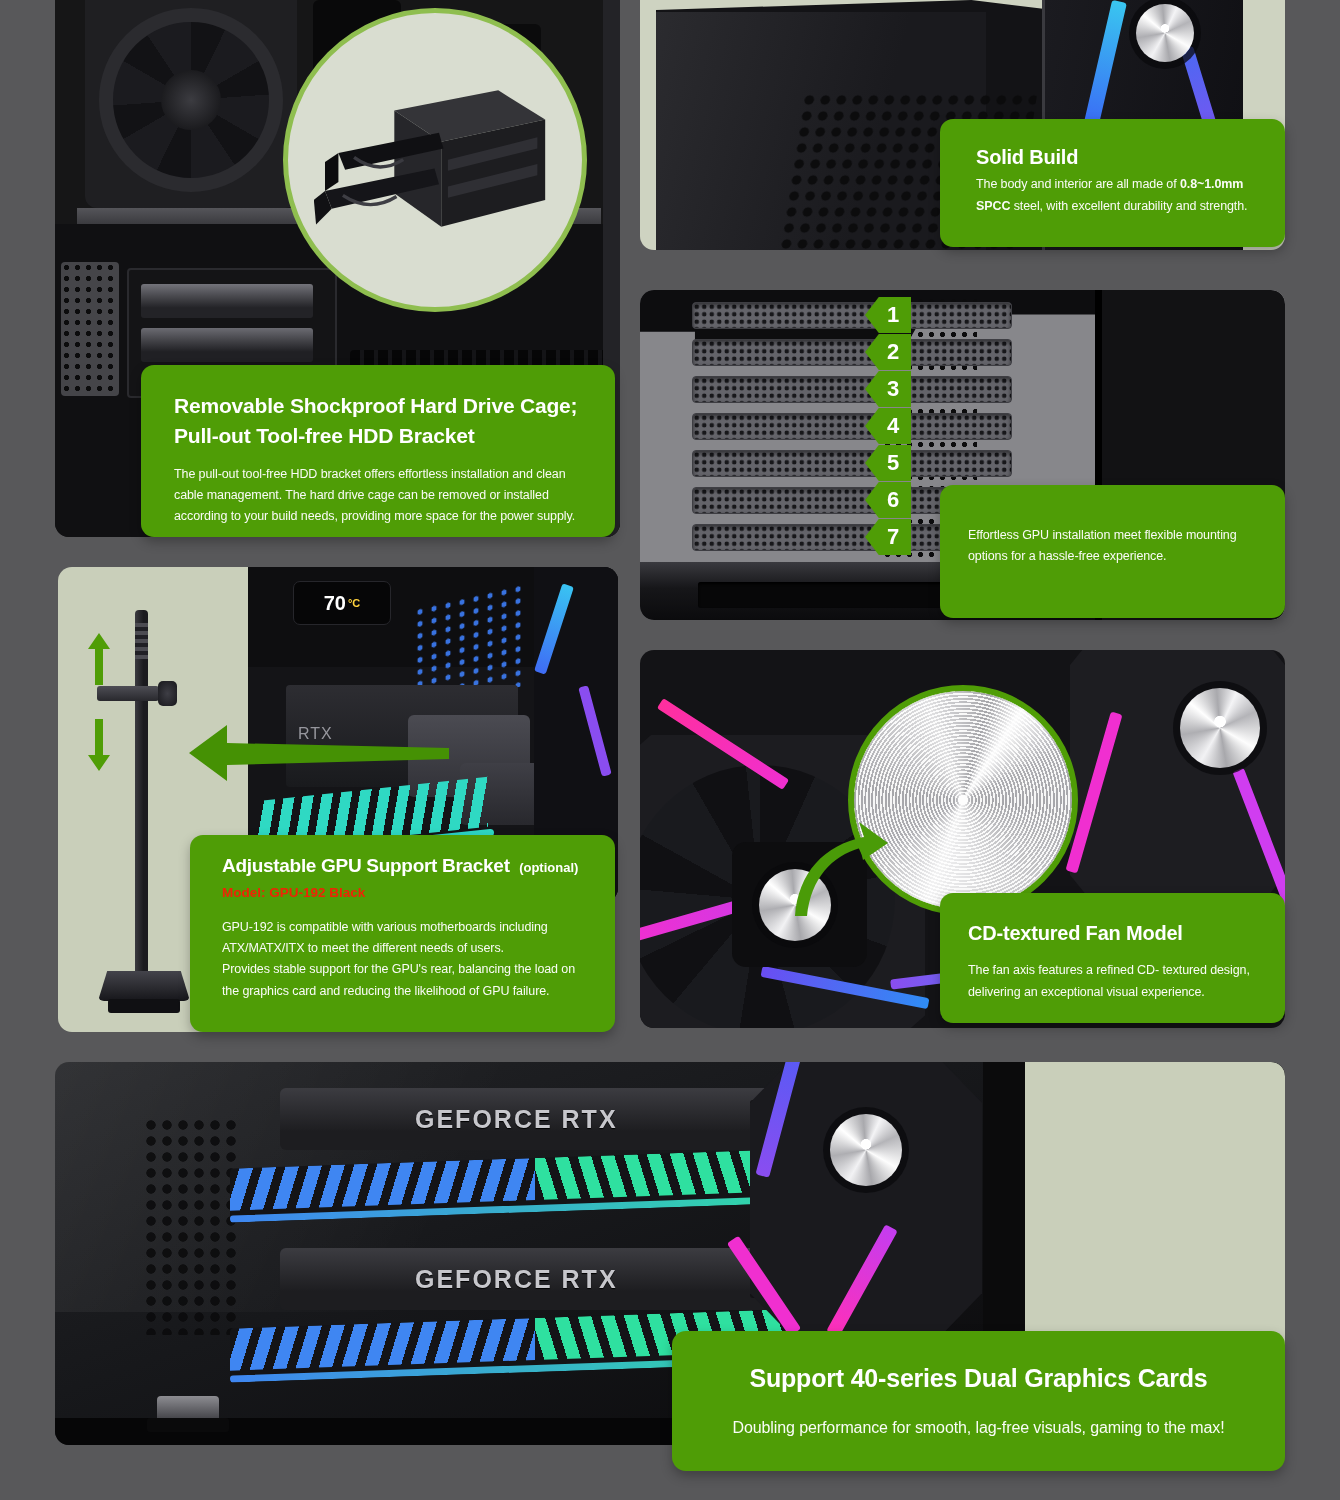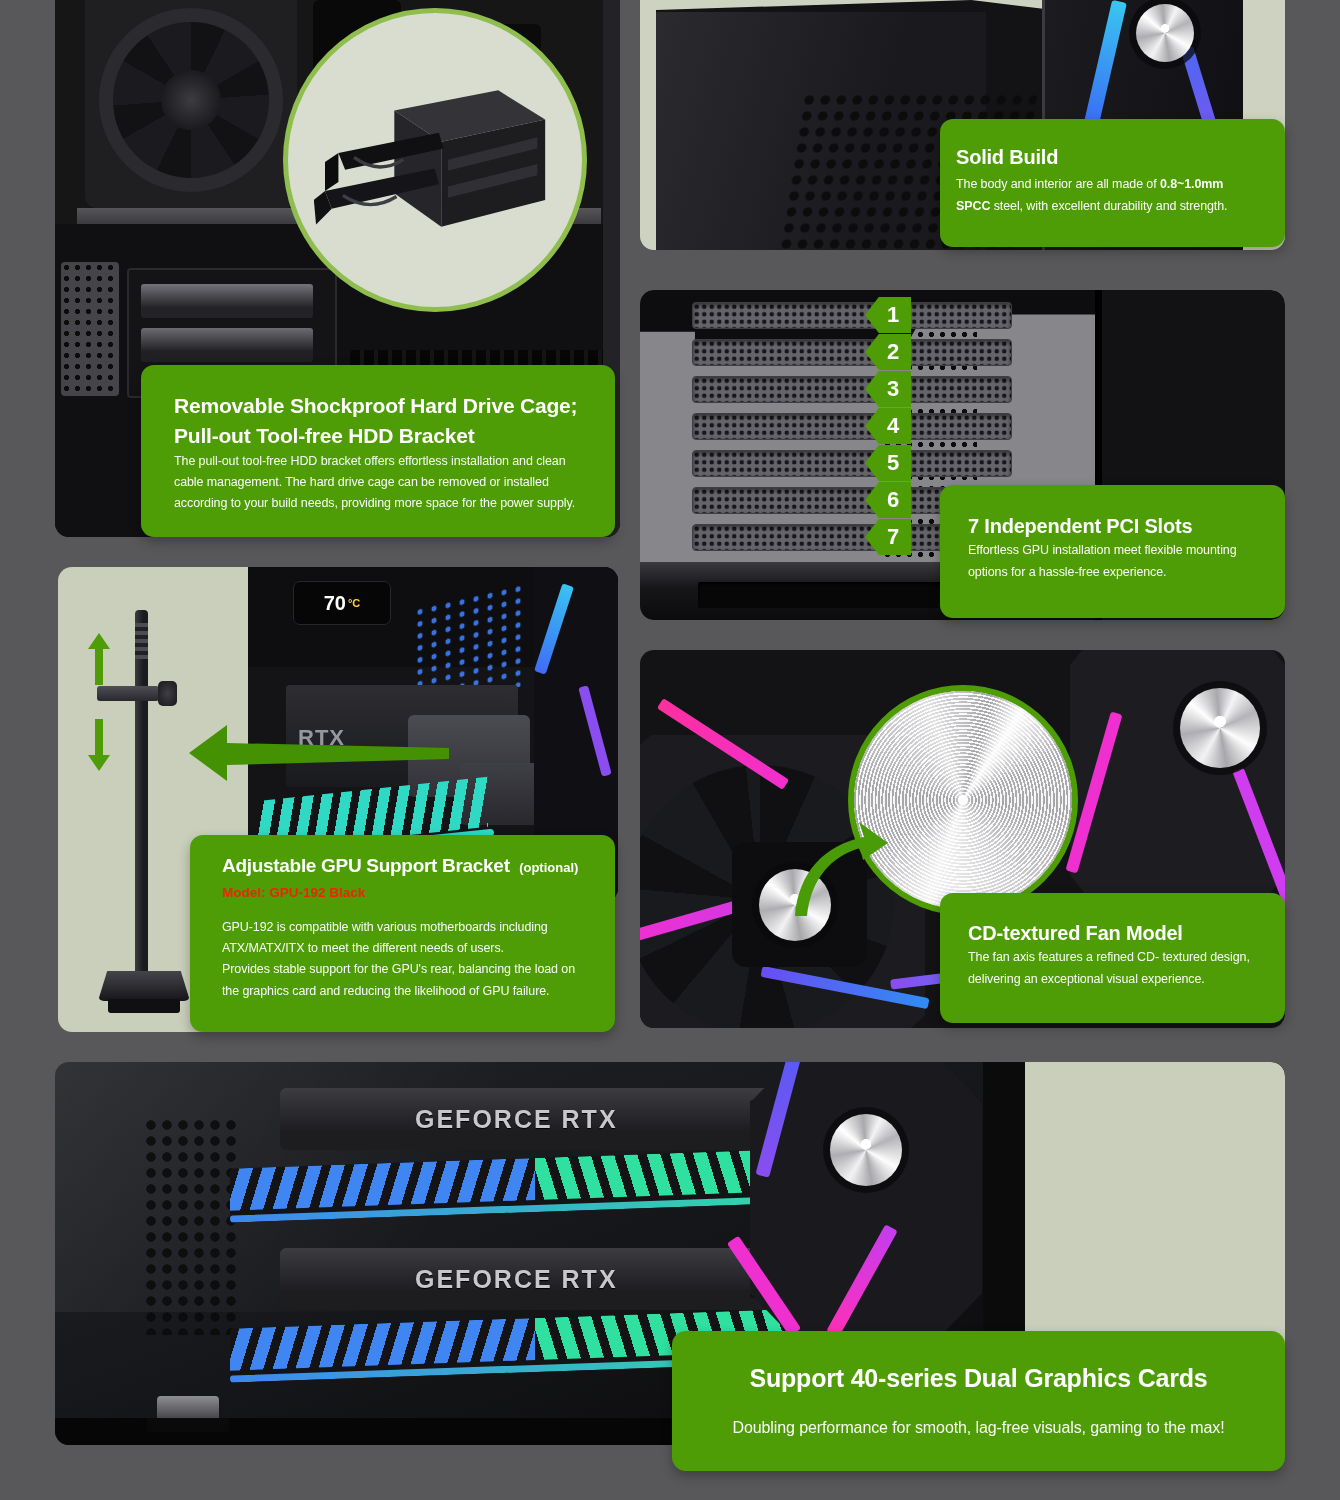--- a/index.html
+++ b/index.html
@@ -2,21 +2,21 @@
 <html style="--page_bg: #58585a; --accent_green: #4f9d06; --arrow_green: #459104; --sage: #c9cfba; --sage_light: #ced3c1; --inset_ring: #8fbe4f; --model_red: #ee2405; --rgb_blue: #3f86f2; --rgb_teal: #2fd9c3; --rgb_green: #2fe0a0; --rgb_magenta: #f02fd0; --rgb_violet: #8a4df0;"><head>
 <meta charset="utf-8">
 <style>
   html,body{margin:0;padding:0;background:var(--page_bg,#58585a);}
   #page{position:relative;width:1340px;height:1500px;background:var(--page_bg,#58585a);
         font-family:"Liberation Sans",sans-serif;overflow:hidden;}
   .photo{position:absolute;overflow:hidden;background:#151516;}
   .gbox{position:absolute;background:var(--accent_green,#4f9d06);border-radius:13px;color:#fff;
         box-sizing:border-box;box-shadow:0 5px 12px rgba(0,0,0,.28);z-index:6;}
   .gbox .t{font-size:21px;font-weight:bold;line-height:1.42;letter-spacing:-0.2px;white-space:nowrap;}
-  .gbox .b{font-size:12.5px;line-height:1.7;letter-spacing:-0.1px;color:rgba(255,255,255,.97);}
+  .gbox .b{font-size:12.5px;line-height:1.7;margin-top:13px;letter-spacing:-0.1px;color:rgba(255,255,255,.97);}
   .gbox.rt .t{font-size:20px;}
   .gbox.rt .b{font-size:12.5px;}
   .sage{position:absolute;background:var(--sage,#c9cfba);}
   
   .dots-sm{background-image:radial-gradient(circle,#0c0c0d 2.4px,transparent 2.9px);background-size:11px 11px;}
   .dots-lg{background-image:radial-gradient(circle,#0a0a0b 4.4px,transparent 5px);background-size:16px 16px;}
   .dots-slot{background-image:radial-gradient(circle,#17171a 2.1px,transparent 2.5px);background-size:7.5px 7.5px;}
   .dots-blue{background-image:radial-gradient(circle,#3c7bf2 2.4px,transparent 2.9px);background-size:14px 12px;}
   .abs{position:absolute;}
   .silver{border-radius:50%;
@@ -102,21 +102,21 @@
     <div class="abs" style="left:16px;top:12px;width:330px;height:238px;background:linear-gradient(105deg,#2b2b2f,#1a1a1e 65%);"></div>
     <div class="abs dots-lg" style="left:150px;top:92px;width:235px;height:158px;transform:skewX(-9deg);opacity:.9;"></div>
     <div class="abs" style="left:402px;top:0;width:198px;height:250px;background:linear-gradient(100deg,#1b1b20,#0f0f13);border-left:3px solid #3a3a3f;"></div>
     <div class="stripe" style="left:458px;top:0;width:15px;height:125px;transform:rotate(13deg);
                 background:linear-gradient(#39c6f0,#3a6df5);"></div>
     <div class="stripe" style="left:560px;top:45px;width:13px;height:135px;transform:rotate(-17deg);
                 background:linear-gradient(#4b69f2,var(--rgb_violet,#8a4df0));"></div>
     <div class="silver abs" style="left:496px;top:4px;width:58px;height:58px;"></div>
   </div>
 
-  <div class="gbox rt" style="left:940px;top:119px;width:345px;height:128px;padding:24px 14px 0 16px;">
+  <div class="gbox rt" style="left:940px;top:119px;width:345px;height:128px;padding:24px 14px 0 36px;">
     <div class="t">Solid Build</div>
     <div class="b" style="width:302px;margin-top:3px;"><span>The body and interior are all made of </span><b>0.8~1.0mm SPCC</b><span> steel, with excellent durability and strength.</span></div>
   </div>
 
   <div class="photo" style="left:640px;top:290px;width:645px;height:330px;border-radius:14px;background:#87878b;">
     <div class="abs" style="left:0;top:0;width:458px;height:72px;background:#0d0d0f;
                 clip-path:polygon(0 0,100% 0,100% 34%,62% 34%,56% 100%,12% 100%,12% 58%,0 58%);"></div>
     <div class="abs dots-sm" style="left:242px;top:6px;width:95px;height:302px;"></div>
 
     <div class="abs dots-slot" style="left:52px;top:12px;width:318px;height:25px;background-color:#64646a;border:1px solid #3e3e43;border-radius:4px;box-shadow:inset 0 2px 4px rgba(0,0,0,.55);"></div>
@@ -149,21 +149,20 @@
         <span>7</span>
       </div>
     <div class="abs" style="left:0;top:272px;width:462px;height:58px;background:linear-gradient(#3a3a3f,#161619 45%,#0b0b0d);"></div>
     <div class="abs" style="left:58px;top:292px;width:345px;height:26px;background:#070708;border-radius:3px;
                 box-shadow:inset 0 2px 3px #000;"></div>
     <div class="abs" style="left:455px;top:0;width:7px;height:330px;background:#000;"></div>
     <div class="abs" style="left:462px;top:0;width:183px;height:330px;background:#121214;border-radius:0 14px 14px 0;"></div>
   </div>
 
   <div class="gbox rt" style="left:940px;top:485px;width:345px;height:133px;padding:27px 14px 0 28px;">
-    <div class="t">7 Independent PCI Slots</div>
     <div class="b" style="width:300px;">Effortless GPU installation meet flexible mounting options for a hassle-free experience.</div>
   </div>
 
   <div class="sage" style="left:58px;top:567px;width:190px;height:465px;border-radius:14px 0 0 14px;">
     <div class="abs" style="left:77px;top:43px;width:13px;height:372px;border-radius:4px 4px 0 0;
                 background:linear-gradient(90deg,#3b3b40,#1b1b1f 65%);"></div>
     <div class="abs" style="left:77px;top:56px;width:13px;height:36px;background:repeating-linear-gradient(#4c4c52 0 4px,#202025 4px 8px);"></div>
     <div class="abs" style="left:39px;top:119px;width:62px;height:15px;border-radius:3px;
                 background:linear-gradient(#4e4e55,#28282d);"></div>
     <div class="abs" style="left:100px;top:114px;width:19px;height:25px;border-radius:5px;
@@ -183,21 +182,21 @@
   <div class="photo" style="left:248px;top:567px;width:370px;height:335px;border-radius:0 14px 14px 0;background:#141417;">
     <div class="abs" style="left:0;top:0;width:370px;height:100px;background:#0e0e10;"></div>
     <div class="abs" style="left:45px;top:14px;width:96px;height:42px;background:#060607;border:1px solid #26262b;border-radius:7px;
                 color:#fff;font-weight:bold;font-size:20px;display:flex;align-items:center;justify-content:center;">
       <span>70</span>
         <span style="font-size:11px;margin-left:2px;color:#ffd23e;">°C</span>
     </div>
     <div class="abs dots-blue" style="left:165px;top:28px;width:108px;height:104px;transform:skewY(-13deg);opacity:.92;"></div>
     <div class="abs" style="left:38px;top:118px;width:232px;height:102px;border-radius:4px;
                 background:linear-gradient(#2d2d32,#191a1d);">
-      <span class="abs" style="left:12px;top:40px;color:#97979e;font-weight:bold;font-size:22px;letter-spacing:1px;">RTX</span>
+      <span class="abs" style="left:12px;top:40px;color:#97979e;font-weight:normal;font-size:16px;letter-spacing:1px;">RTX</span>
     </div>
     <div class="abs" style="left:160px;top:148px;width:122px;height:82px;border-radius:6px;
                 background:linear-gradient(#4b4b52,#313137);"></div>
     <div class="abs" style="left:212px;top:196px;width:112px;height:62px;border-radius:6px;
                 background:linear-gradient(#3f3f46,#28282d);"></div>
     <div class="abs" style="left:8px;top:222px;width:232px;height:50px;transform:skewY(-6deg);
                 background:repeating-linear-gradient(100deg,transparent 0 8px,var(--rgb_teal,#2fd9c3) 8px 19px);"></div>
     <div class="abs" style="left:8px;top:274px;width:238px;height:8px;border-radius:4px;transform:skewY(-6deg);
                 background:linear-gradient(90deg,#19b6d8,var(--rgb_teal,#2fd9c3));"></div>
     <div class="abs" style="left:0;top:292px;width:370px;height:173px;border-top:2px solid #323238;

